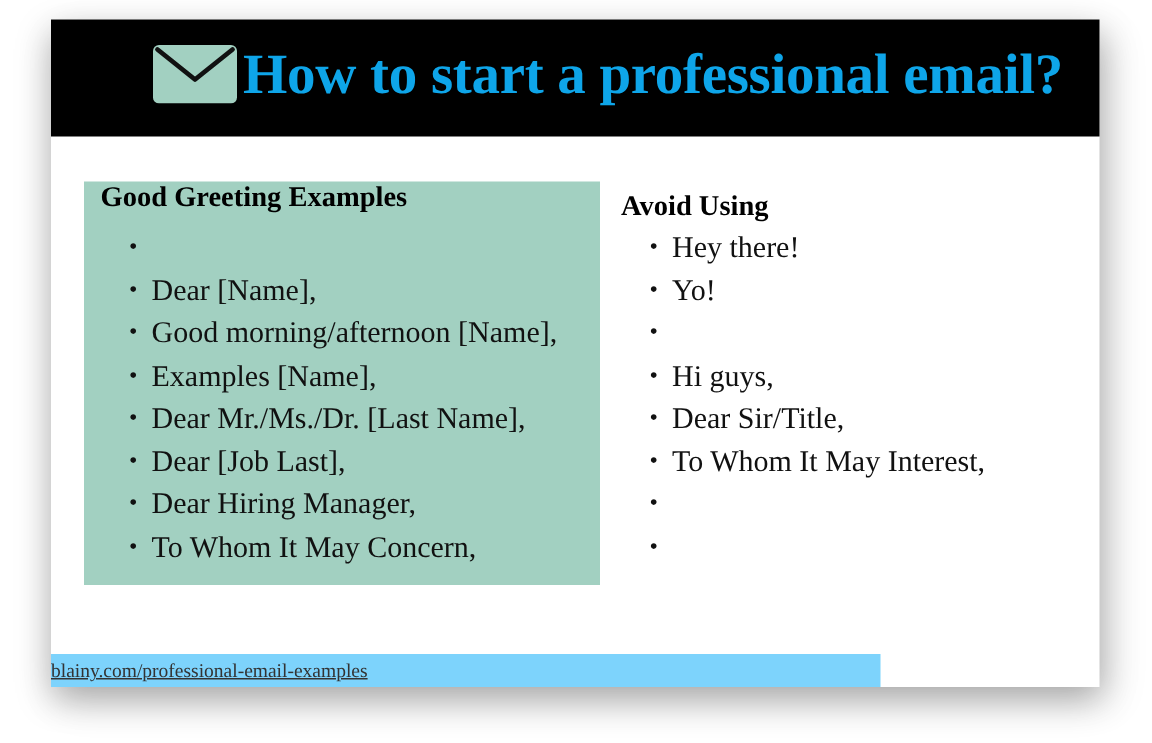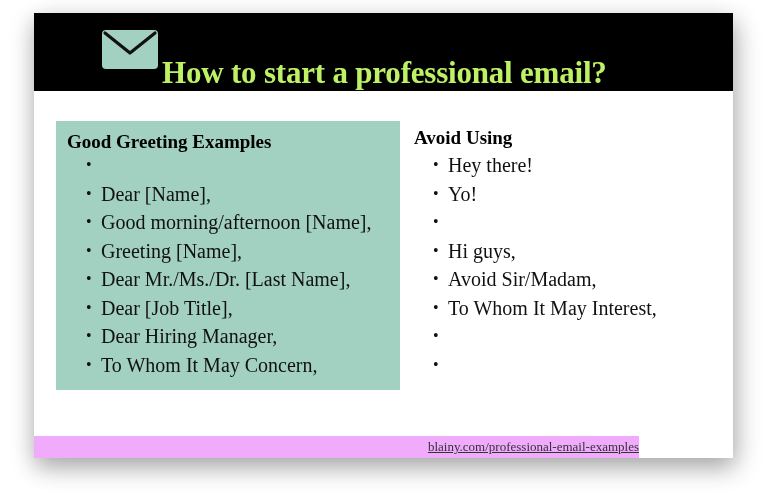--- a/index.html
+++ b/index.html
@@ -20,42 +20,41 @@
     position: absolute; left: 0; top: 0;
     width: 699px; height: 78px;
     background: #000000;
   }
   .env-icon {
     position: absolute; left: 68px; top: 17px;
     width: 56px; height: 39px;
   }
   .title {
     position: absolute; left: 128px; top: 12px;
-    color: #bef264;
+    color: #0ea5e9;
     font-weight: bold;
-    font-size: 31px;
+    font-size: 38px;
     line-height: 50px;
     white-space: nowrap;
     letter-spacing: -0.2px;
-    margin-top: 23px;
   }
   .good-box {
     position: absolute; left: 22px; top: 108px;
     width: 344px; height: 269px;
     background: #a2d0c1;
   }
   .section-heading {
     position: absolute;
     font-weight: bold;
     font-size: 19px;
     line-height: 22px;
     color: #000;
     white-space: nowrap;
   }
-  .good-heading { left: 11px; top: 10px; }
+  .good-heading { left: 11px; top: 0; }
   .avoid-heading { left: 380px; top: 114px; text-align: right; }
   ul.list {
     position: absolute;
     margin: 0; padding: 0;
     list-style: none;
   }
   ul.list li {
     position: relative;
     font-size: 20px;
     line-height: 28.5px;
@@ -65,23 +64,23 @@
     white-space: nowrap;
   }
   ul.list li .bullet {
     position: absolute; left: 19px; top: 0;
     font-size: 16px;
   }
   .good-list { left: 11px; top: 30px; }
   .avoid-list { left: 380px; top: 138px; }
   .footer {
     position: absolute; left: 0; top: 423px;
-    width: 605px; height: 22px;
-    background: #f0abfc;
-    text-align: right;
+    width: 553px; height: 22px;
+    background: #7dd3fc;
+    text-align: left;
   }
   .footer a {
     display: inline-block;
     font-size: 13px;
     line-height: 21px;
     color: #333;
     text-decoration: underline;
   }
 </style>
 </head>
@@ -95,35 +94,35 @@
     </svg>
     <div class="title">How to start a professional email?</div>
   </div>
 
   <div class="good-box">
     <div class="section-heading good-heading">Good Greeting Examples</div>
     <ul class="list good-list">
       <li><span class="bullet">•</span></li>
       <li><span class="bullet">•</span><span>Dear [Name],</span></li>
       <li><span class="bullet">•</span><span>Good morning/afternoon [Name],</span></li>
-      <li><span class="bullet">•</span><span>Greeting [Name],</span></li>
+      <li><span class="bullet">•</span><span>Examples [Name],</span></li>
       <li><span class="bullet">•</span><span>Dear Mr./Ms./Dr. [Last Name],</span></li>
-      <li><span class="bullet">•</span><span>Dear [Job Title],</span></li>
+      <li><span class="bullet">•</span><span>Dear [Job Last],</span></li>
       <li><span class="bullet">•</span><span>Dear Hiring Manager,</span></li>
       <li><span class="bullet">•</span><span>To Whom It May Concern,</span></li>
     </ul>
   </div>
 
   <div class="section-heading avoid-heading">Avoid Using</div>
   <ul class="list avoid-list">
     <li><span class="bullet">•</span><span>Hey there!</span></li>
     <li><span class="bullet">•</span><span>Yo!</span></li>
     <li><span class="bullet">•</span></li>
     <li><span class="bullet">•</span><span>Hi guys,</span></li>
-    <li><span class="bullet">•</span><span>Avoid Sir/Madam,</span></li>
+    <li><span class="bullet">•</span><span>Dear Sir/Title,</span></li>
     <li><span class="bullet">•</span><span>To Whom It May Interest,</span></li>
     <li><span class="bullet">•</span></li>
     <li><span class="bullet">•</span></li>
   </ul>
 
   <div class="footer">
     <a>blainy.com/professional-email-examples</a>
   </div>
 </div>
 

